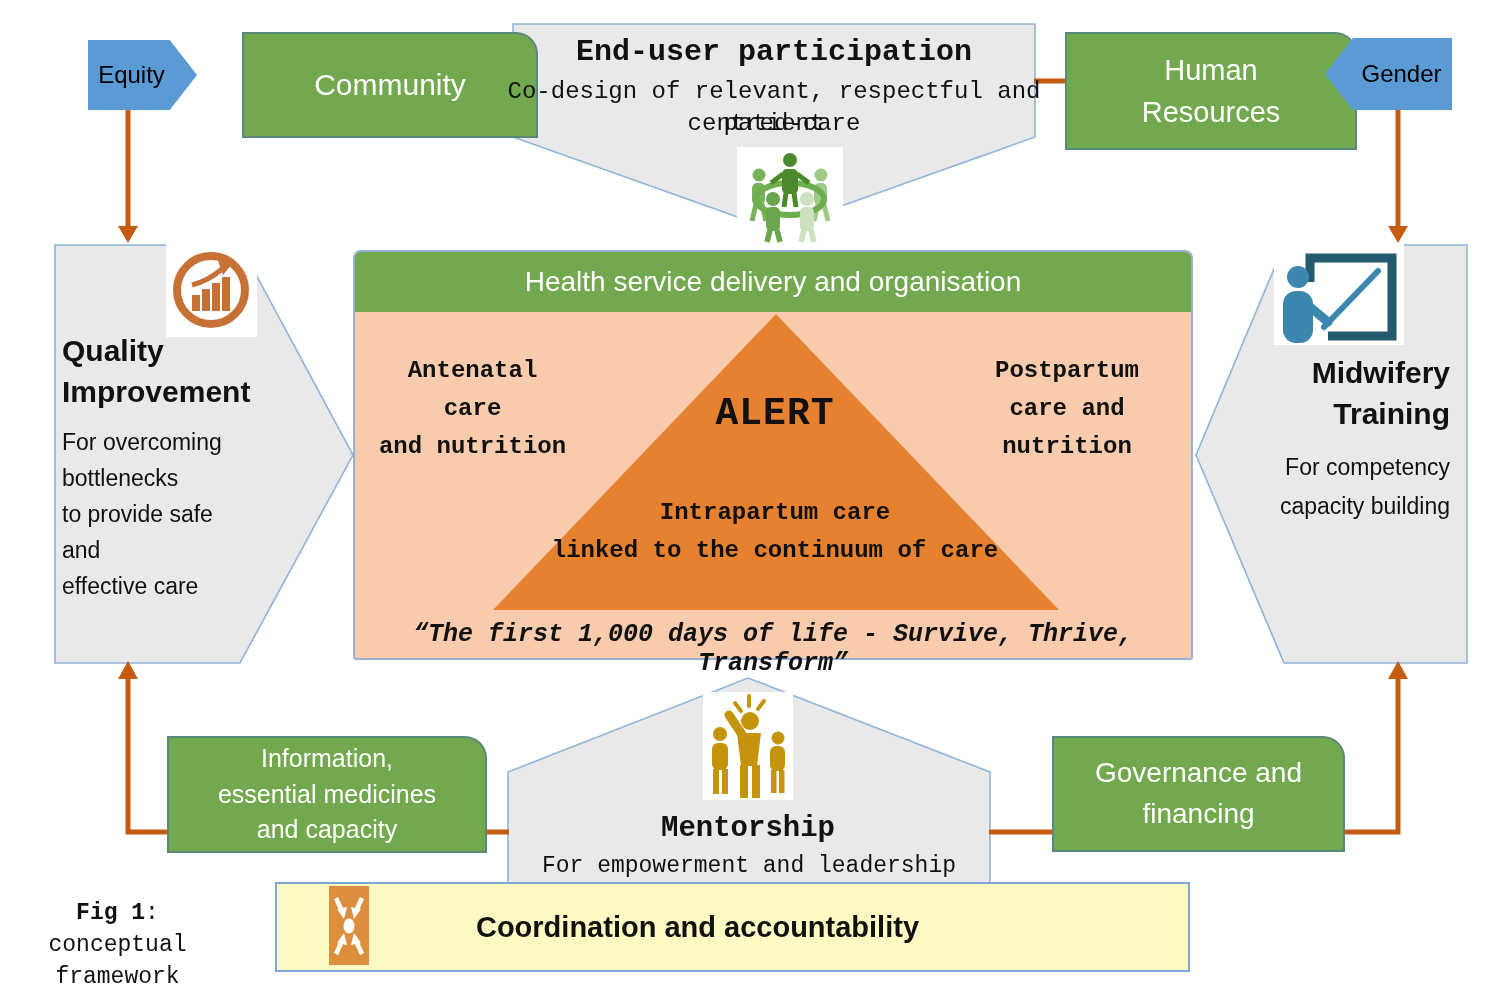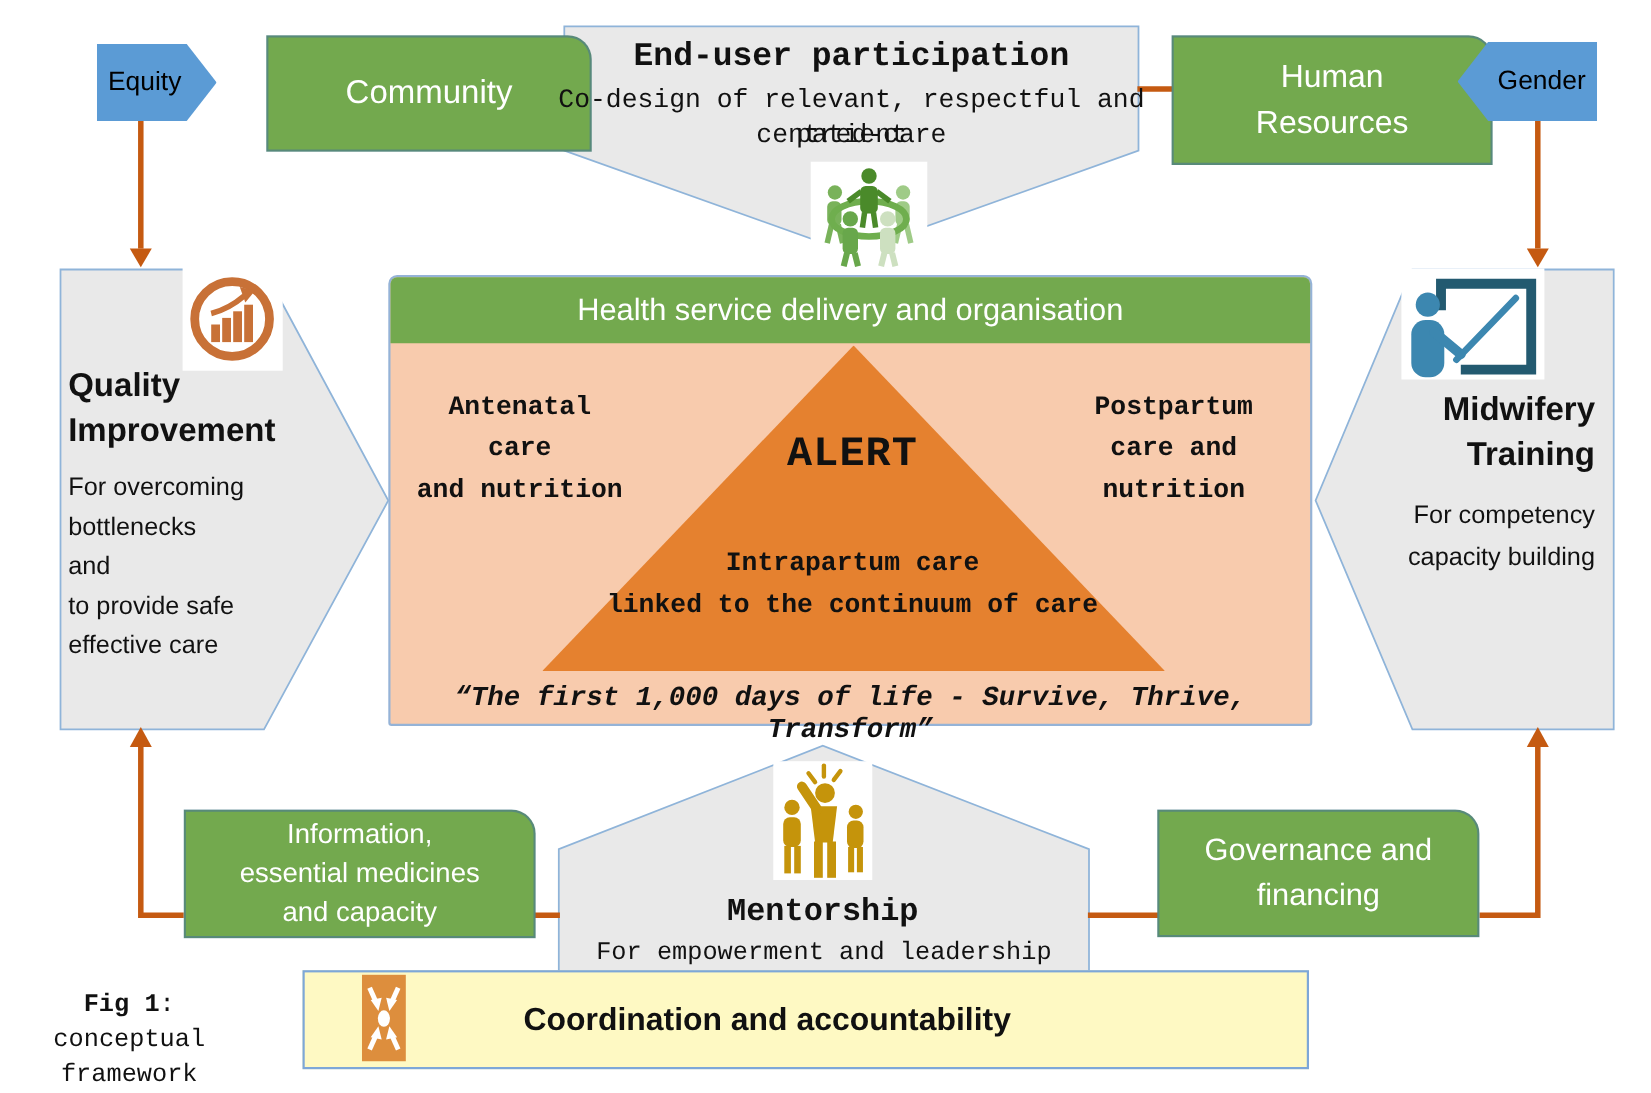--- a/index.html
+++ b/index.html
@@ -75,22 +75,22 @@
     <span>Gender</span>
   </div>
 
   <div class="txt b" style="left:62px;top:330px;width:250px;font-size:30px;line-height:1.38;">
     <div>Quality</div>
     <div>Improvement</div>
   </div>
   <div class="txt" style="left:62px;top:424px;width:245px;font-size:23px;line-height:36px;">
     <div>For overcoming</div>
     <div>bottlenecks</div>
+    <div>to provide safe</div>
     <div>and</div>
-    <div>to provide safe</div>
     <div>effective care</div>
   </div>
 
   <div class="centerbox">
     <div class="cb-header">
       <span>Health service delivery and organisation</span>
     </div>
     <div class="tri"></div>
     <div class="abs c b" style="left:10px;top:100px;width:215px;font-size:24px;line-height:38px;">
       <div>Antenatal</div>

